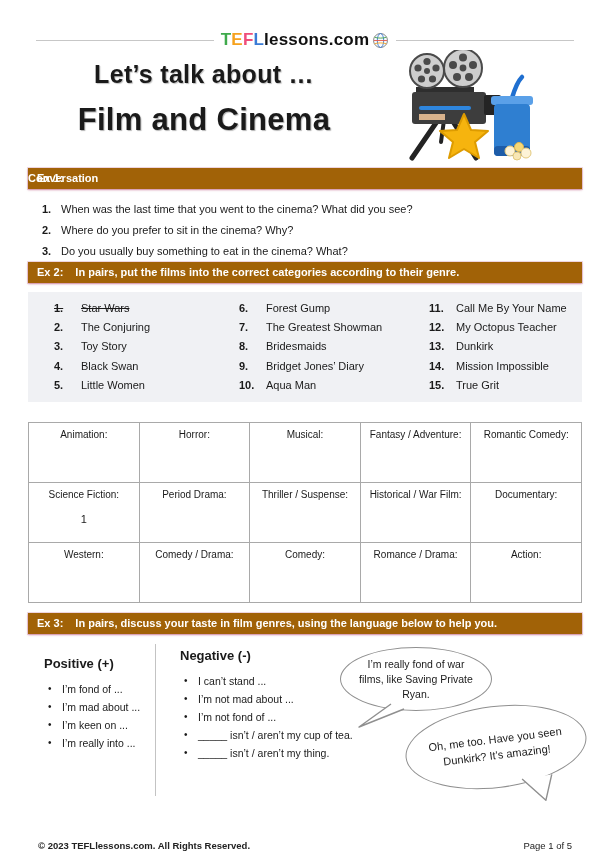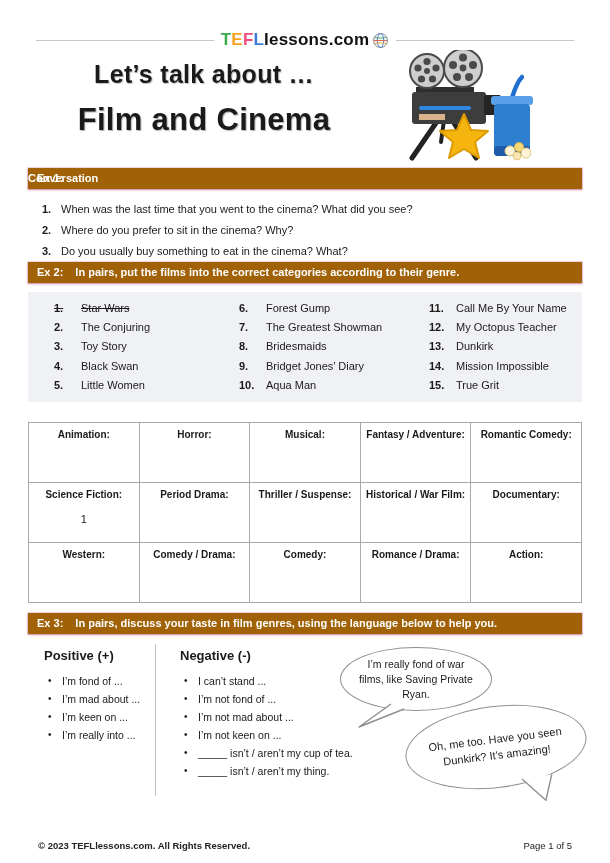--- a/index.html
+++ b/index.html
@@ -41,27 +41,27 @@
   
   .film-box { margin:9px 28px 0; background:#f0f1f4; padding:7px 10px 7px 26px;
               display:grid; grid-template-columns:185px 190px auto; }
   .film-item { display:flex; font-size:11px; line-height:19.2px; }
   .film-num { font-weight:bold; flex:0 0 27px; }
   .struck .film-num, .struck .film-title { text-decoration:line-through; }
 
   
   .genre-table { margin:20px 28px 0; border-collapse:collapse; width:554px; table-layout:fixed; }
   .genre-table td { border:1px solid #a9a9a9; height:60px; vertical-align:top; text-align:center; padding:6px 3px 0; }
-  .cell-label { font-size:10px; font-weight:bold; line-height:12px; }
+  .cell-label { font-size:10px; font-weight:normal; line-height:12px; }
   .cell-value { font-size:11px; margin-top:12px; }
 
   
   .ex3-body { position:relative; margin:8px 28px 0; height:172px; }
   .lang-col { position:absolute; top:6px; }
-  .col-positive { left:16px; width:102px; }
+  .col-positive { left:16px; width:102px;margin-top:8px; }
   .col-negative { left:152px; width:205px; }
   .col-divider { position:absolute; left:127px; top:2px; width:1px; height:152px; background:#c3c3c3; }
   .lang-heading { font-size:13px; font-weight:bold; margin-bottom:9px; }
   .lang-list li { display:flex; font-size:10.5px; line-height:18px; list-style:none; }
   .lang-list li::before { content:"•"; flex:0 0 14px; margin-left:4px; font-size:10px; }
 
   .bubble { position:absolute; background:#fff; border:1.4px solid #8f8f8f; border-radius:50%;
             display:flex; align-items:center; justify-content:center; text-align:center;
             font-size:10.5px; line-height:15px; padding:8px 14px; }
   .bubble-1 { left:312px; top:5px; width:152px; height:64px; }
@@ -343,27 +343,24 @@
 
     <div class="col-divider"></div>
 
     <div class="lang-col col-negative">
       <div class="lang-heading">Negative (-)</div>
       <ul class="lang-list">
         <li>
             <span>I can’t stand ...</span>
           </li>
         <li>
+            <span>I’m not mad about ...</span>
+          </li>
+        <li>
             <span>I’m not fond of ...</span>
-          </li>
-        <li>
-            <span>I’m not mad about ...</span>
-          </li>
-        <li>
-            <span>I’m not keen on ...</span>
           </li>
         <li>
             <span>_____ isn’t / aren’t my cup of tea.</span>
           </li>
         <li>
             <span>_____ isn’t / aren’t my thing.</span>
           </li>
       </ul>
     </div>
 

